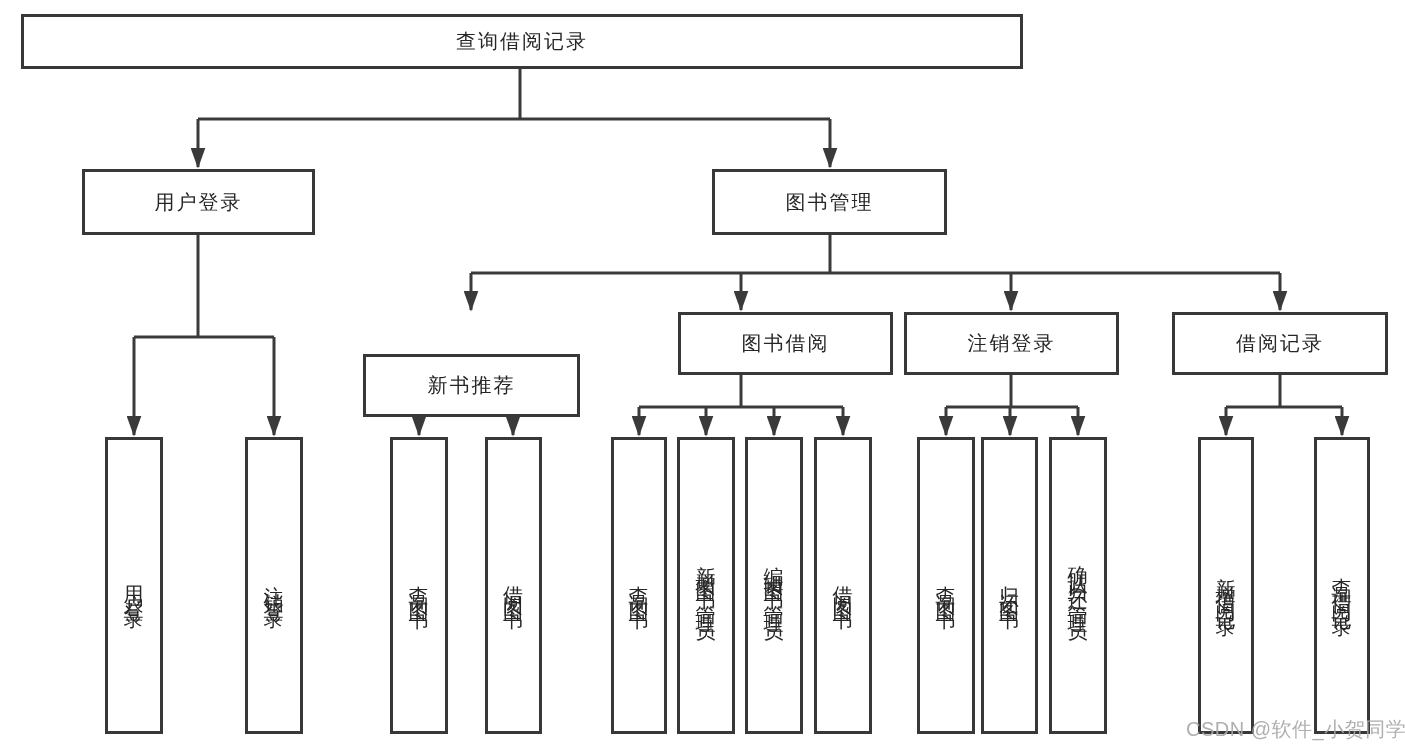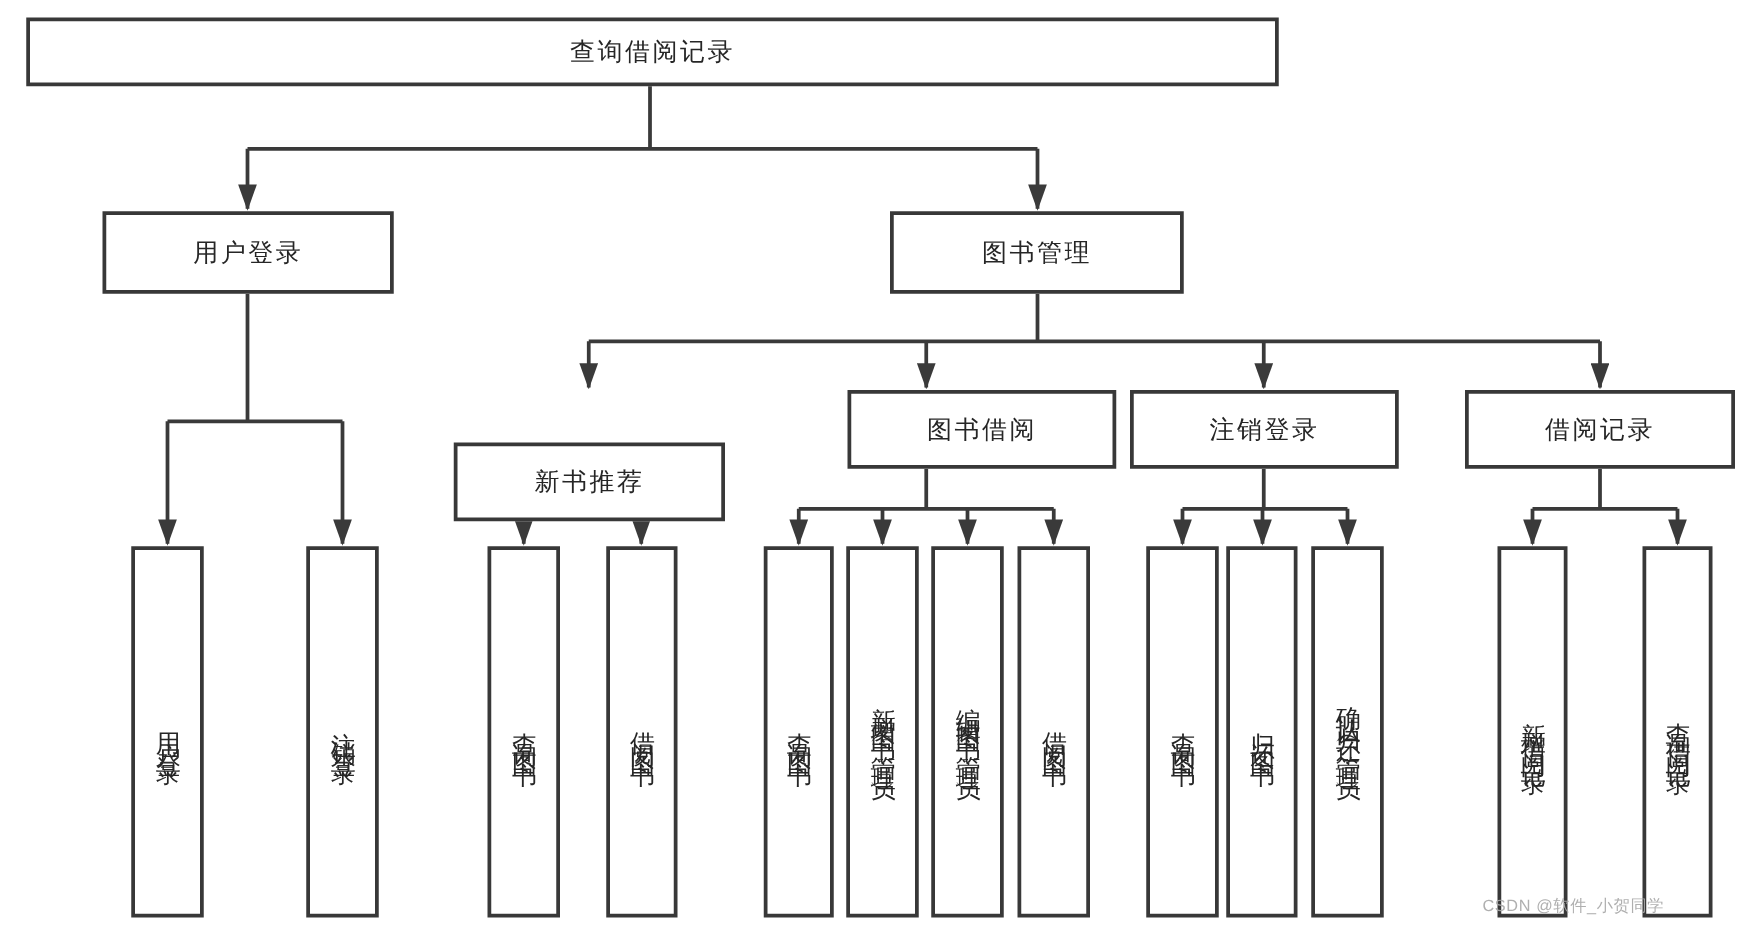--- a/index.html
+++ b/index.html
@@ -40,21 +40,21 @@
     font-size: 20px;
     line-height: 1;
     letter-spacing: 8px;
     color: #262626;
     white-space: nowrap;
   }
   .watermark {
     position: absolute;
     left: 1186px;
     top: 716px;
-    font-size: 13px;
+    font-size: 20px;
     color: rgba(168, 168, 168, 0.92);
     white-space: nowrap;
     z-index: 6;
     letter-spacing: 0.5px;
   }
 </style>
 </head>
 <body>
 
 <div class="canvas">

